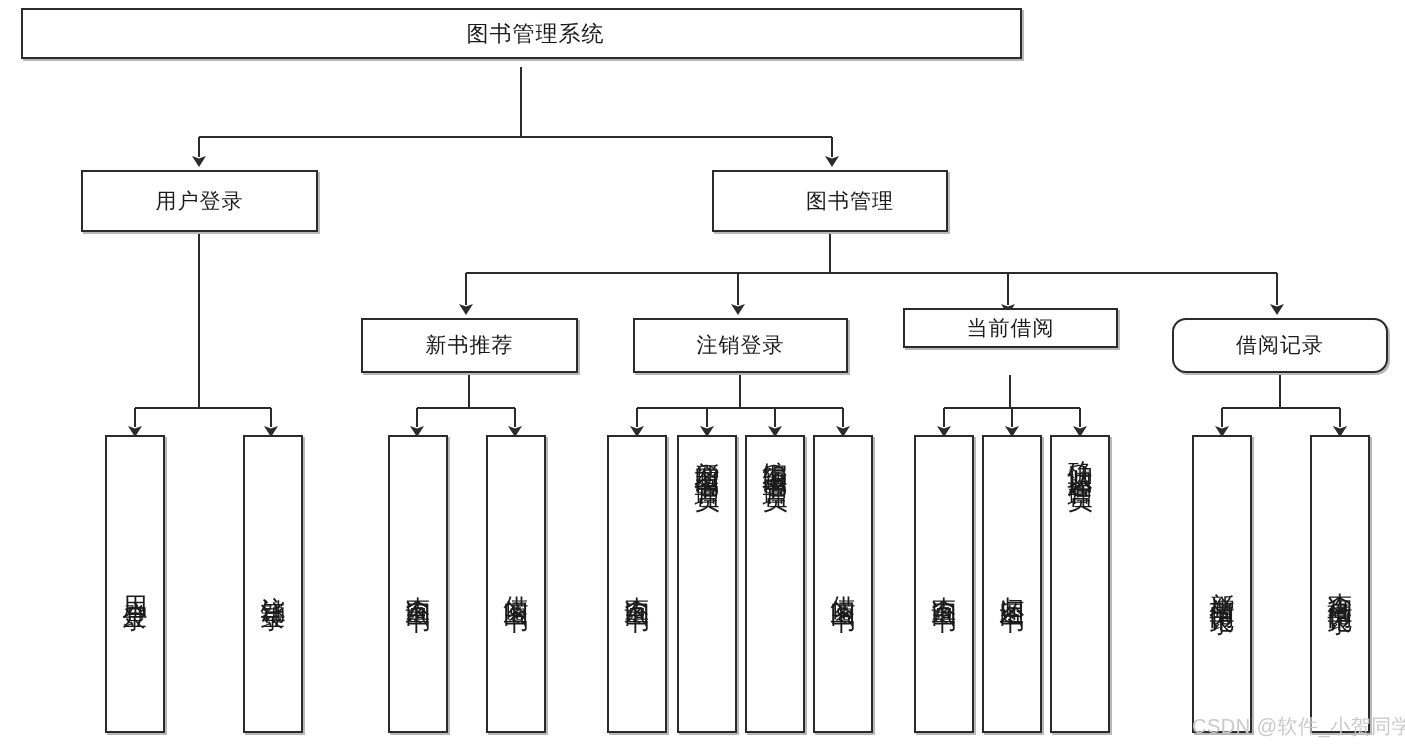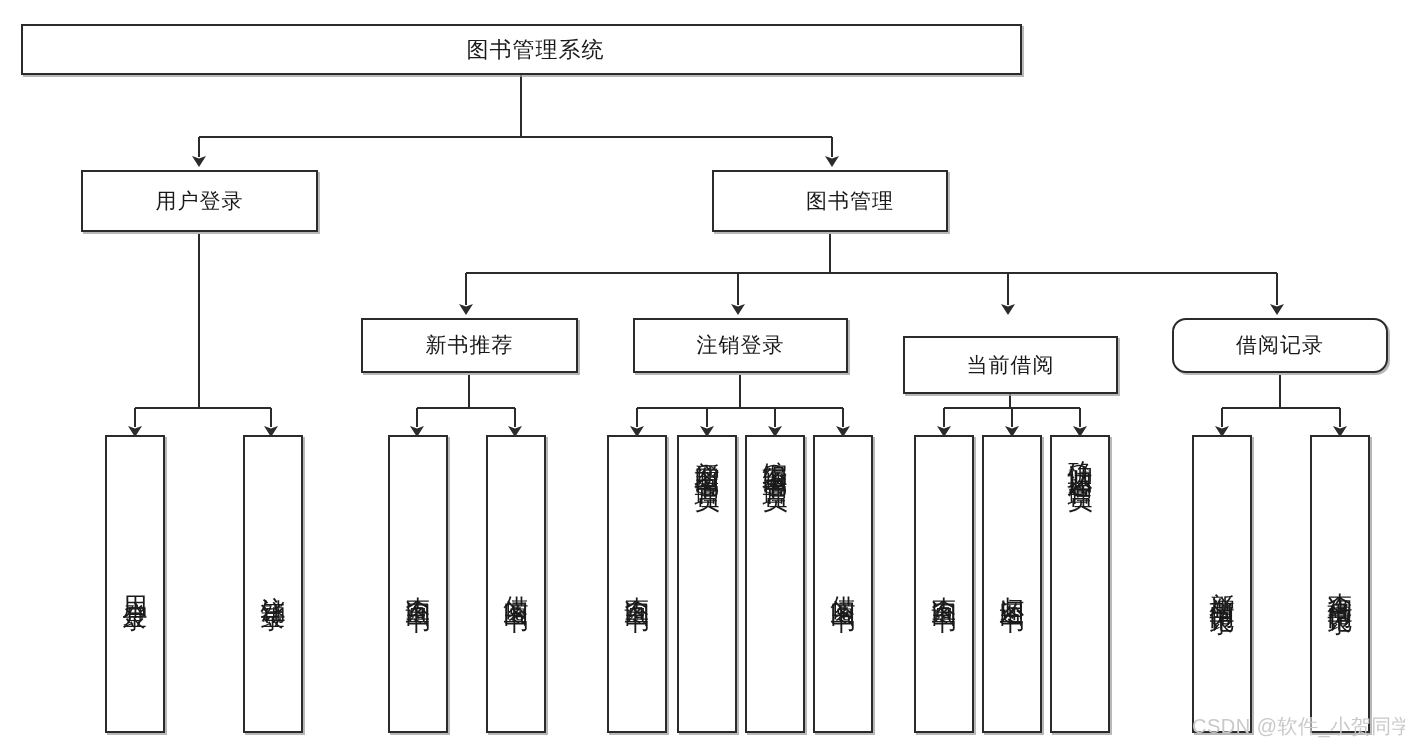--- a/index.html
+++ b/index.html
@@ -102,38 +102,38 @@
       <path d="M1012,408 L1012,427" marker-end="url(#arrow)"></path>
       <path d="M1080,408 L1080,427" marker-end="url(#arrow)"></path>
 
       <path d="M1280,375 L1280,408"></path>
       <path d="M1222,408 L1340,408"></path>
       <path d="M1222,408 L1222,427" marker-end="url(#arrow)"></path>
       <path d="M1340,408 L1340,427" marker-end="url(#arrow)"></path>
     </g>
   </svg>
 
-  <div class="node h root" style="left:21px; top:24px; width:1001px; height:51px;padding-left:28px;">
+  <div class="node h root" style="left:21px; top:8px; width:1001px; height:51px;padding-left:28px;">
     <span class="lbl">图书管理系统</span>
   </div>
 
   <div class="node h" style="left:81px; top:170px; width:237px; height:62px;">
     <span class="lbl">用户登录</span>
   </div>
   <div class="node h" style="left:712px; top:170px; width:236px; height:62px;padding-left:40px;">
     <span class="lbl">图书管理</span>
   </div>
 
   <div class="node h" style="left:361px; top:318px; width:217px; height:55px;">
     <span class="lbl">新书推荐</span>
   </div>
   <div class="node h" style="left:633px; top:318px; width:215px; height:55px;">
     <span class="lbl">注销登录</span>
   </div>
-  <div class="node h" style="left:903px; top:336px; width:215px; height:58px;">
+  <div class="node h" style="left:903px; top:308px; width:215px; height:40px;">
     <span class="lbl">当前借阅</span>
   </div>
   <div class="node h" style="left:1172px; top:318px; width:216px; height:55px;border-radius:14px;">
     <span class="lbl">借阅记录</span>
   </div>
 
   <div class="node v" style="left:105px; top:435px; width:60px; height:298px;">
     <span class="lbl">用户登录</span>
   </div>
   <div class="node v" style="left:243px; top:435px; width:60px; height:298px;">

